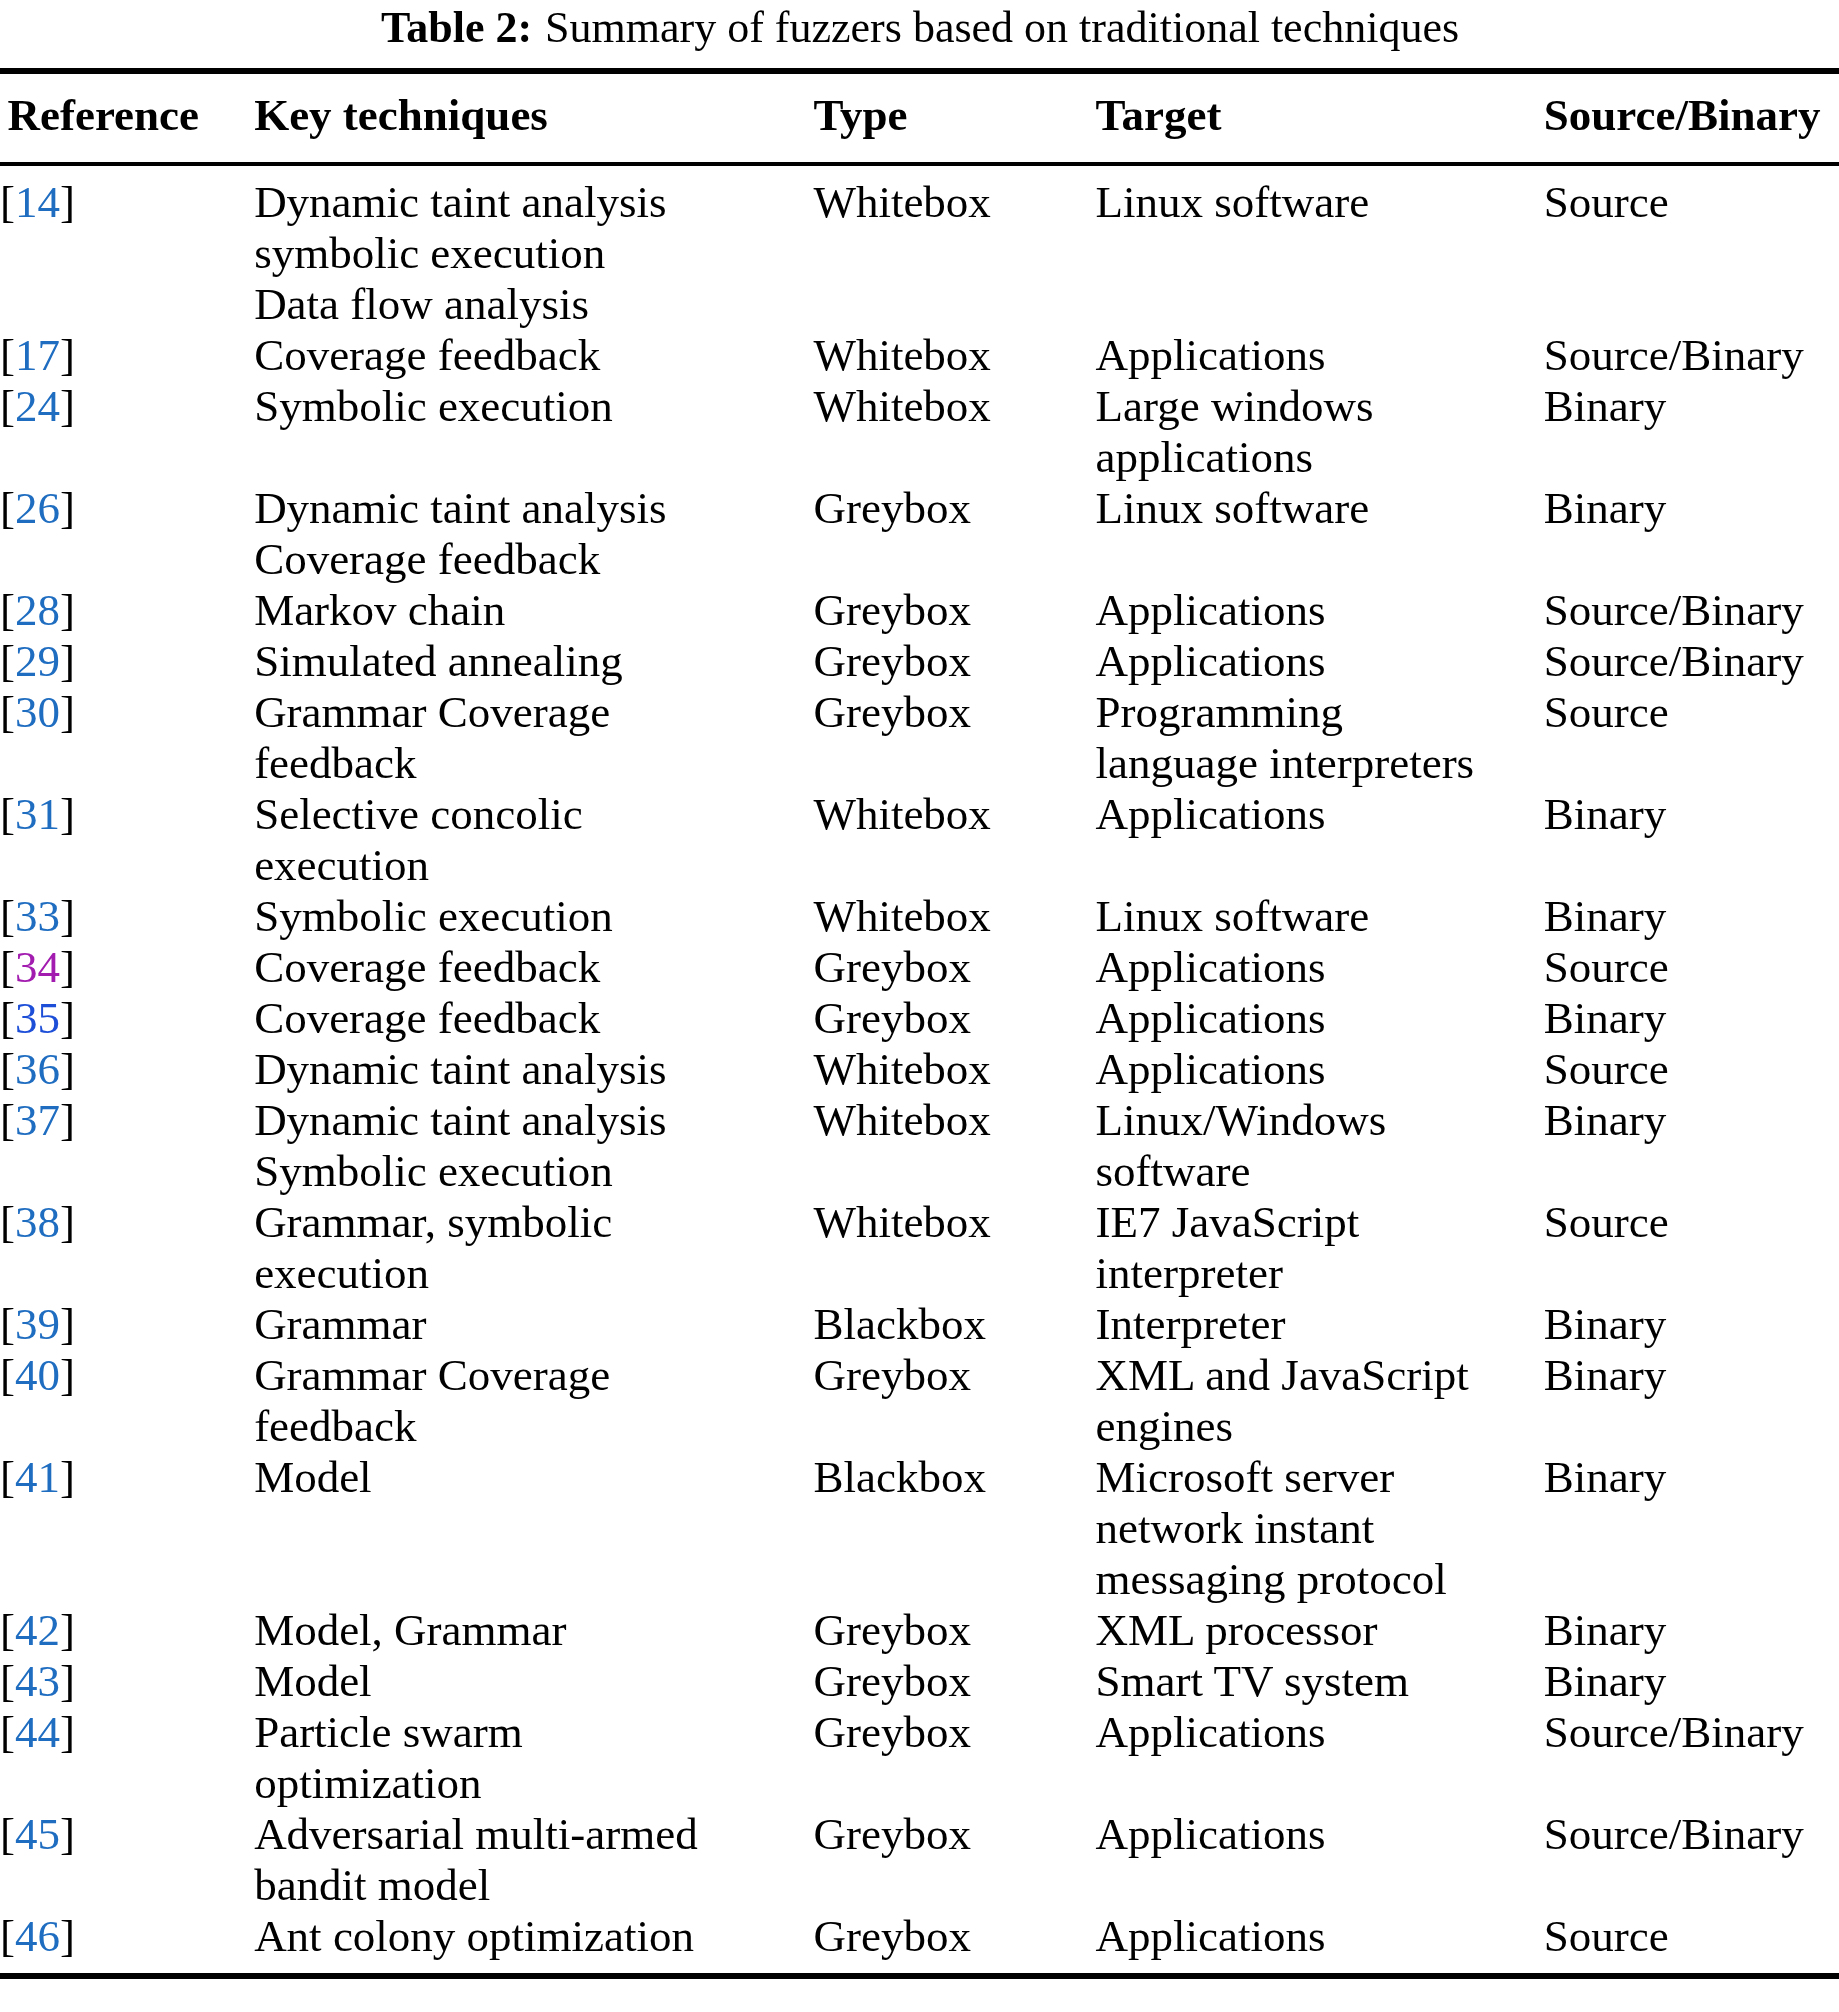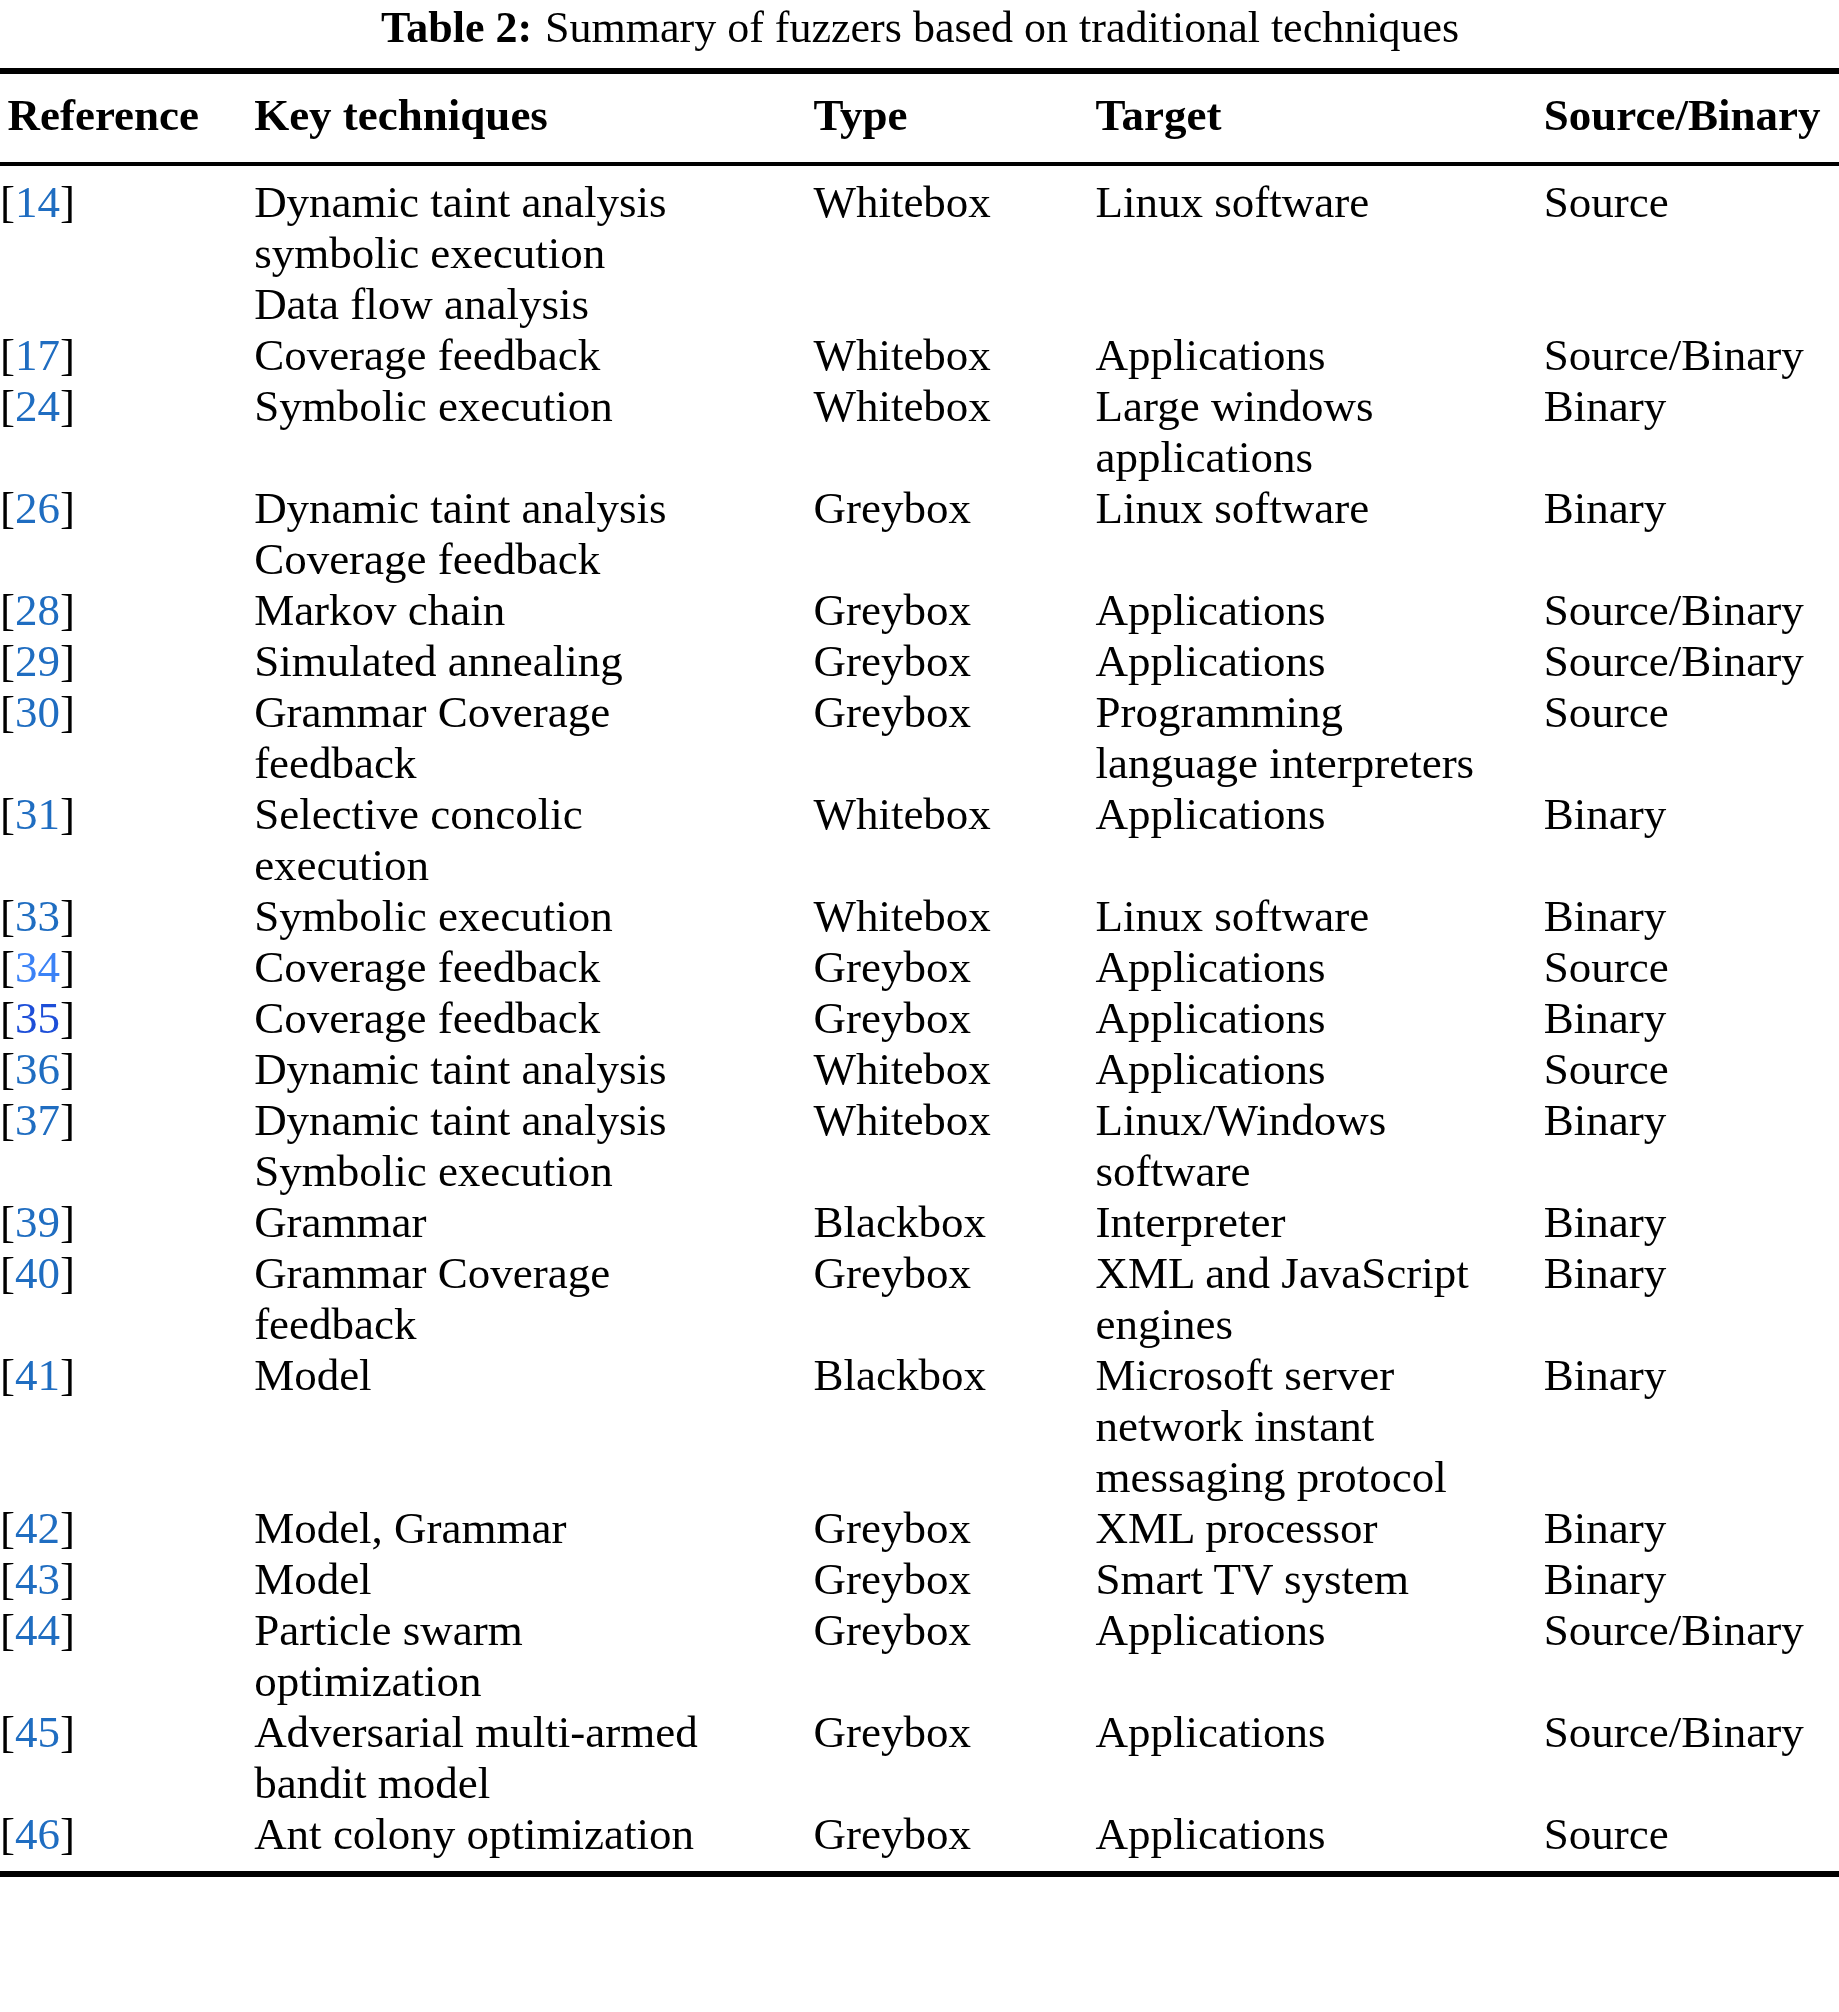--- a/index.html
+++ b/index.html
@@ -247,21 +247,21 @@
           </td>
           <td>
             <div class="line">Linux software</div>
           </td>
           <td>
             <div class="line">Binary</div>
           </td>
         </tr>
         <tr>
           <td class="cell-ref">
-            <div class="line"><span>[</span><a class="ref-link" style="color: #3b82f6;">34</a><span>]</span></div>
+            <div class="line"><span>[</span><a class="ref-link" style="color: #a21caf;">34</a><span>]</span></div>
           </td>
           <td>
             <div class="line">Coverage feedback</div>
           </td>
           <td>
             <div class="line">Greybox</div>
           </td>
           <td>
             <div class="line">Applications</div>
           </td>
@@ -313,20 +313,39 @@
           </td>
           <td>
             <div class="line">Whitebox</div>
           </td>
           <td>
             <div class="line">Linux/Windows</div>
             <div class="line">software</div>
           </td>
           <td>
             <div class="line">Binary</div>
+          </td>
+        </tr>
+        <tr>
+          <td class="cell-ref">
+            <div class="line"><span>[</span><a class="ref-link" style="color: rgb(31, 109, 193);">38</a><span>]</span></div>
+          </td>
+          <td>
+            <div class="line">Grammar, symbolic</div>
+            <div class="line">execution</div>
+          </td>
+          <td>
+            <div class="line">Whitebox</div>
+          </td>
+          <td>
+            <div class="line">IE7 JavaScript</div>
+            <div class="line">interpreter</div>
+          </td>
+          <td>
+            <div class="line">Source</div>
           </td>
         </tr>
         <tr>
           <td class="cell-ref">
             <div class="line"><span>[</span><a class="ref-link" style="color: rgb(31, 109, 193);">39</a><span>]</span></div>
           </td>
           <td>
             <div class="line">Grammar</div>
           </td>
           <td>

